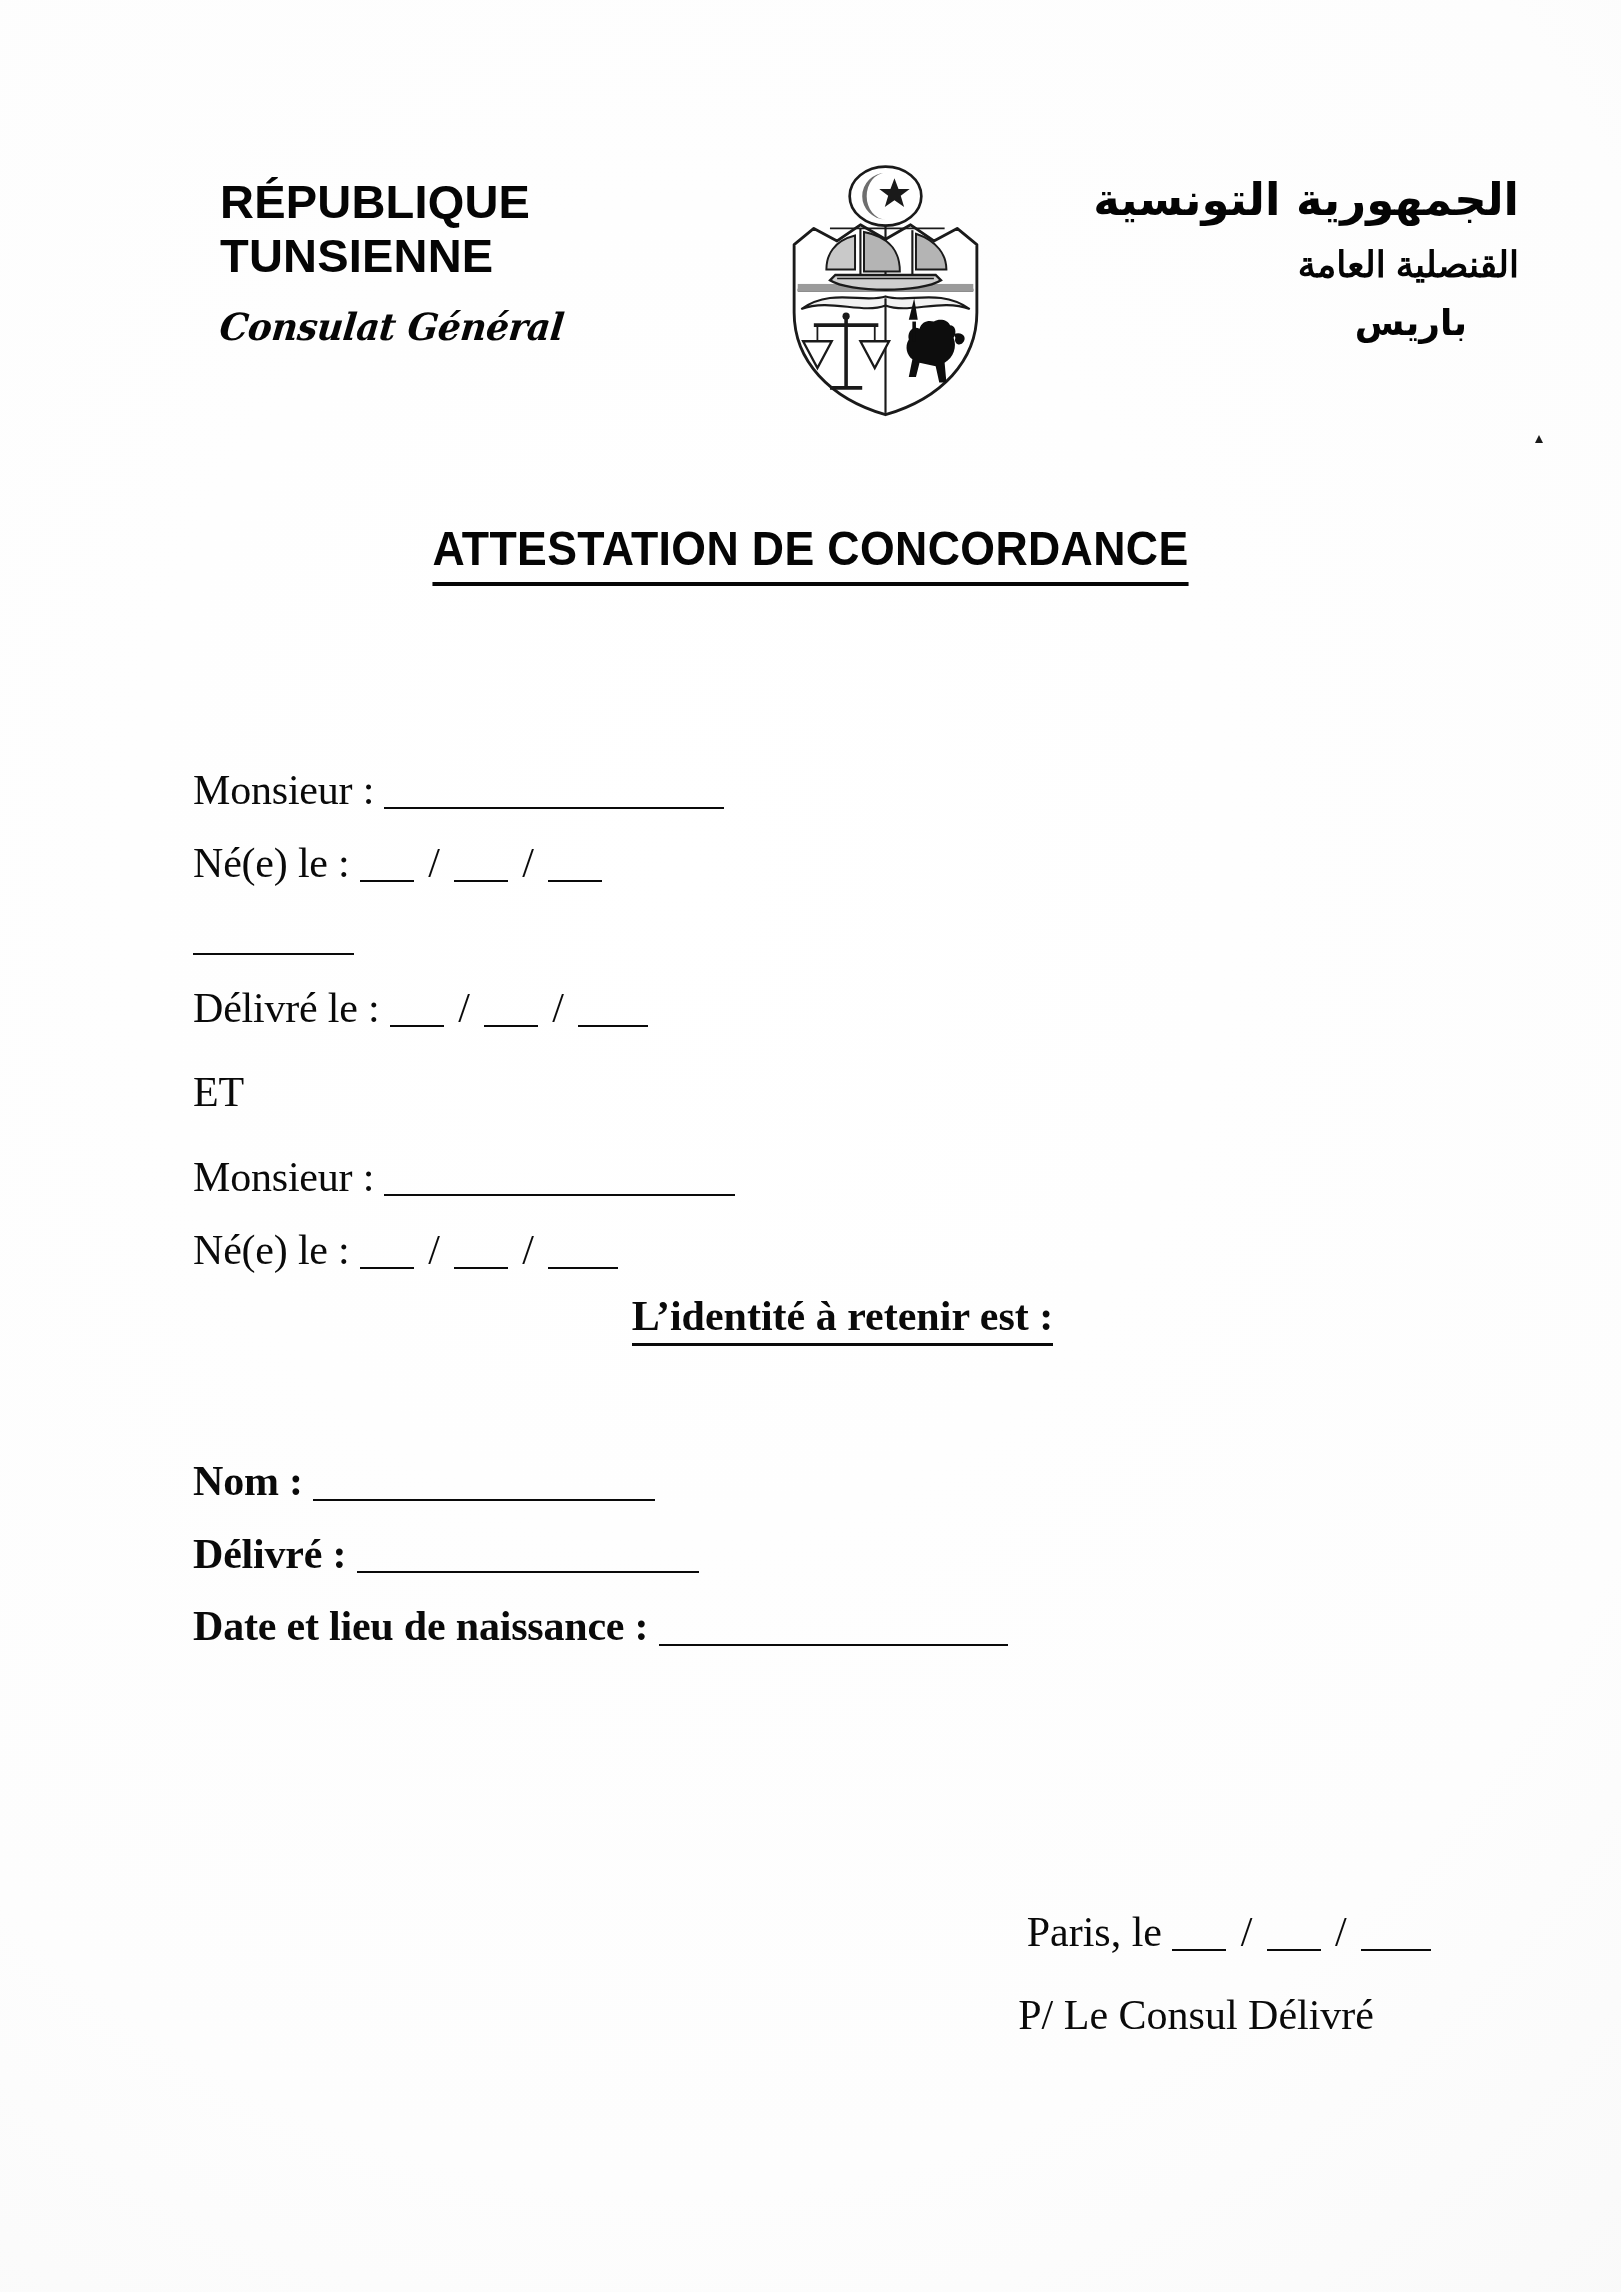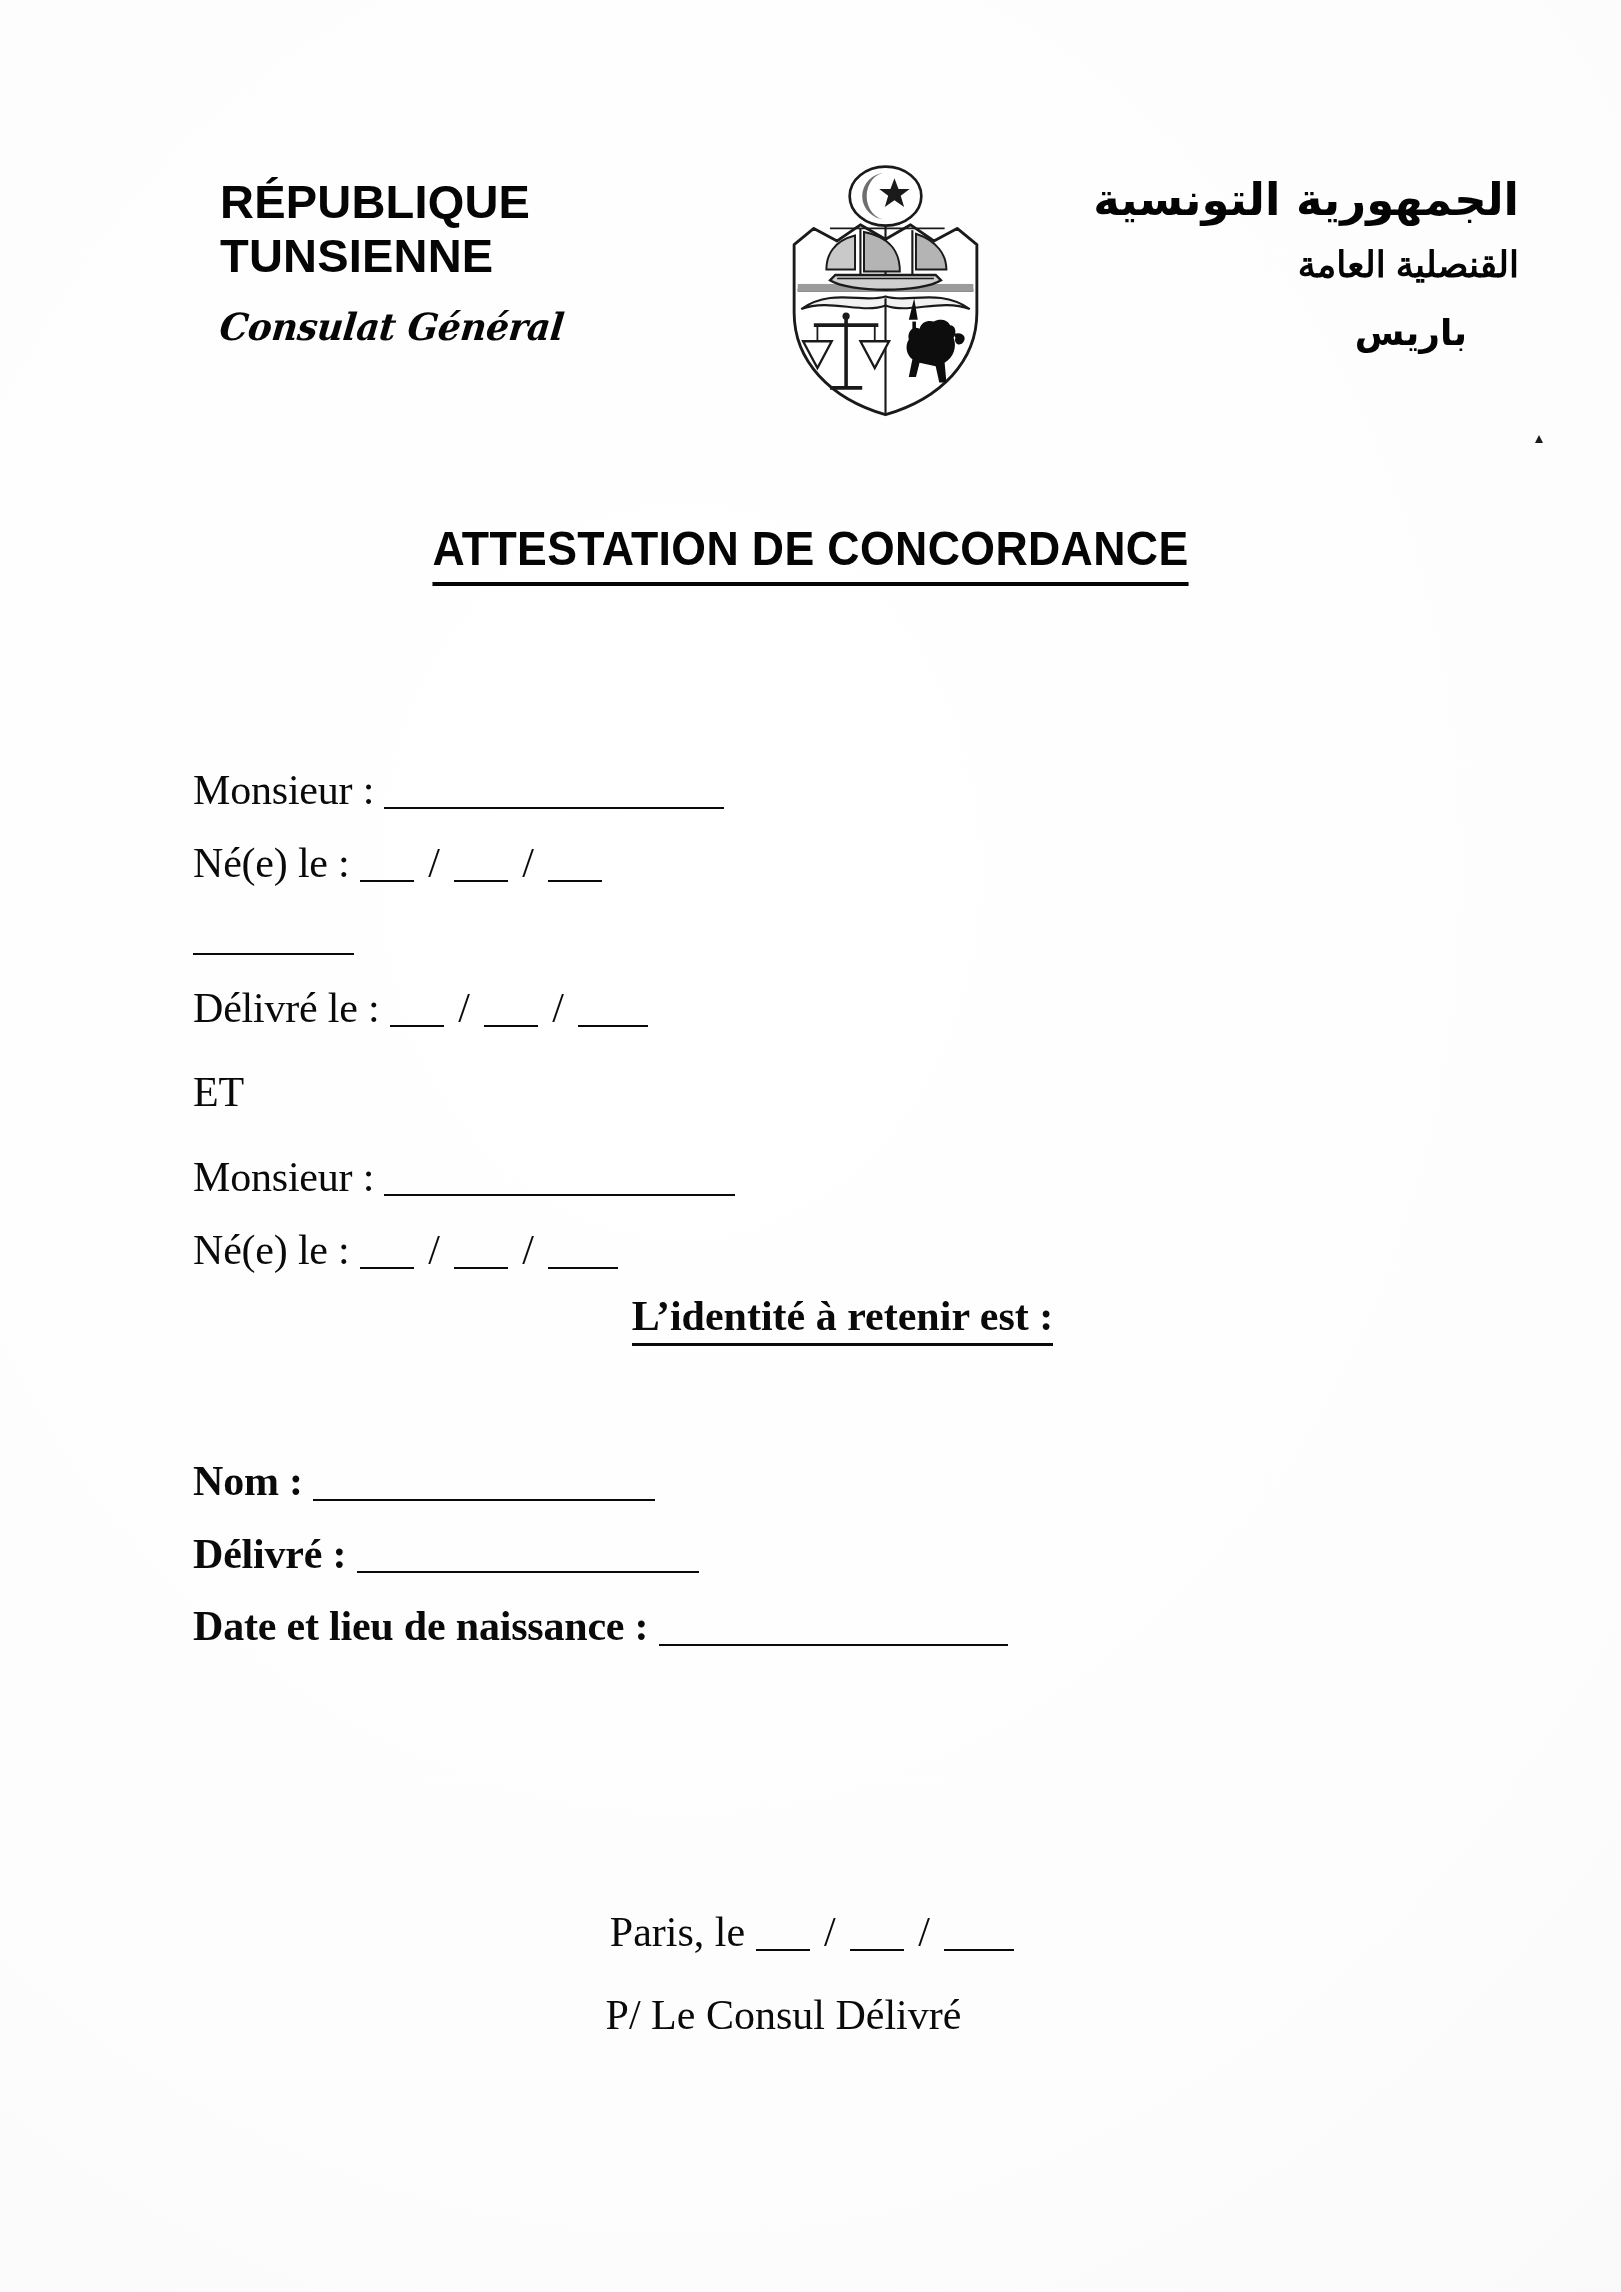--- a/index.html
+++ b/index.html
@@ -94,21 +94,21 @@
     line-height: 1.25;
     margin-top: 14.3px;
     color: #040404;
     white-space: nowrap;
   }
   .ar-line3 {
     font-family: "DejaVu Sans", "Liberation Sans", sans-serif;
     font-weight: bold;
     font-size: 36px;
     line-height: 1.25;
-    margin-top: 23px;
+    margin-top: 13px;
     margin-right: 52px;
     color: #040404;
     white-space: nowrap;
   }
   .stray-dot {
     position: absolute;
     right: 91px;
     top: 260px;
     width: 8px;
     height: 8px;
@@ -203,21 +203,21 @@
   .identity-block .field-row { font-weight: bold; }
 
   
   .footer-area {
     position: absolute;
     left: 193px;
     top: 1906px;
     width: 1281px;
   }
   .sign-line {
-    text-align: center;
+    text-align: right;
     font-size: 42px;
     line-height: 1.28;
     white-space: nowrap;
     padding-right: 43px;
   }
   .sign-line.second { padding-right: 100px; margin-top: 29px; }
 </style>
 </head>
 <body>
 

